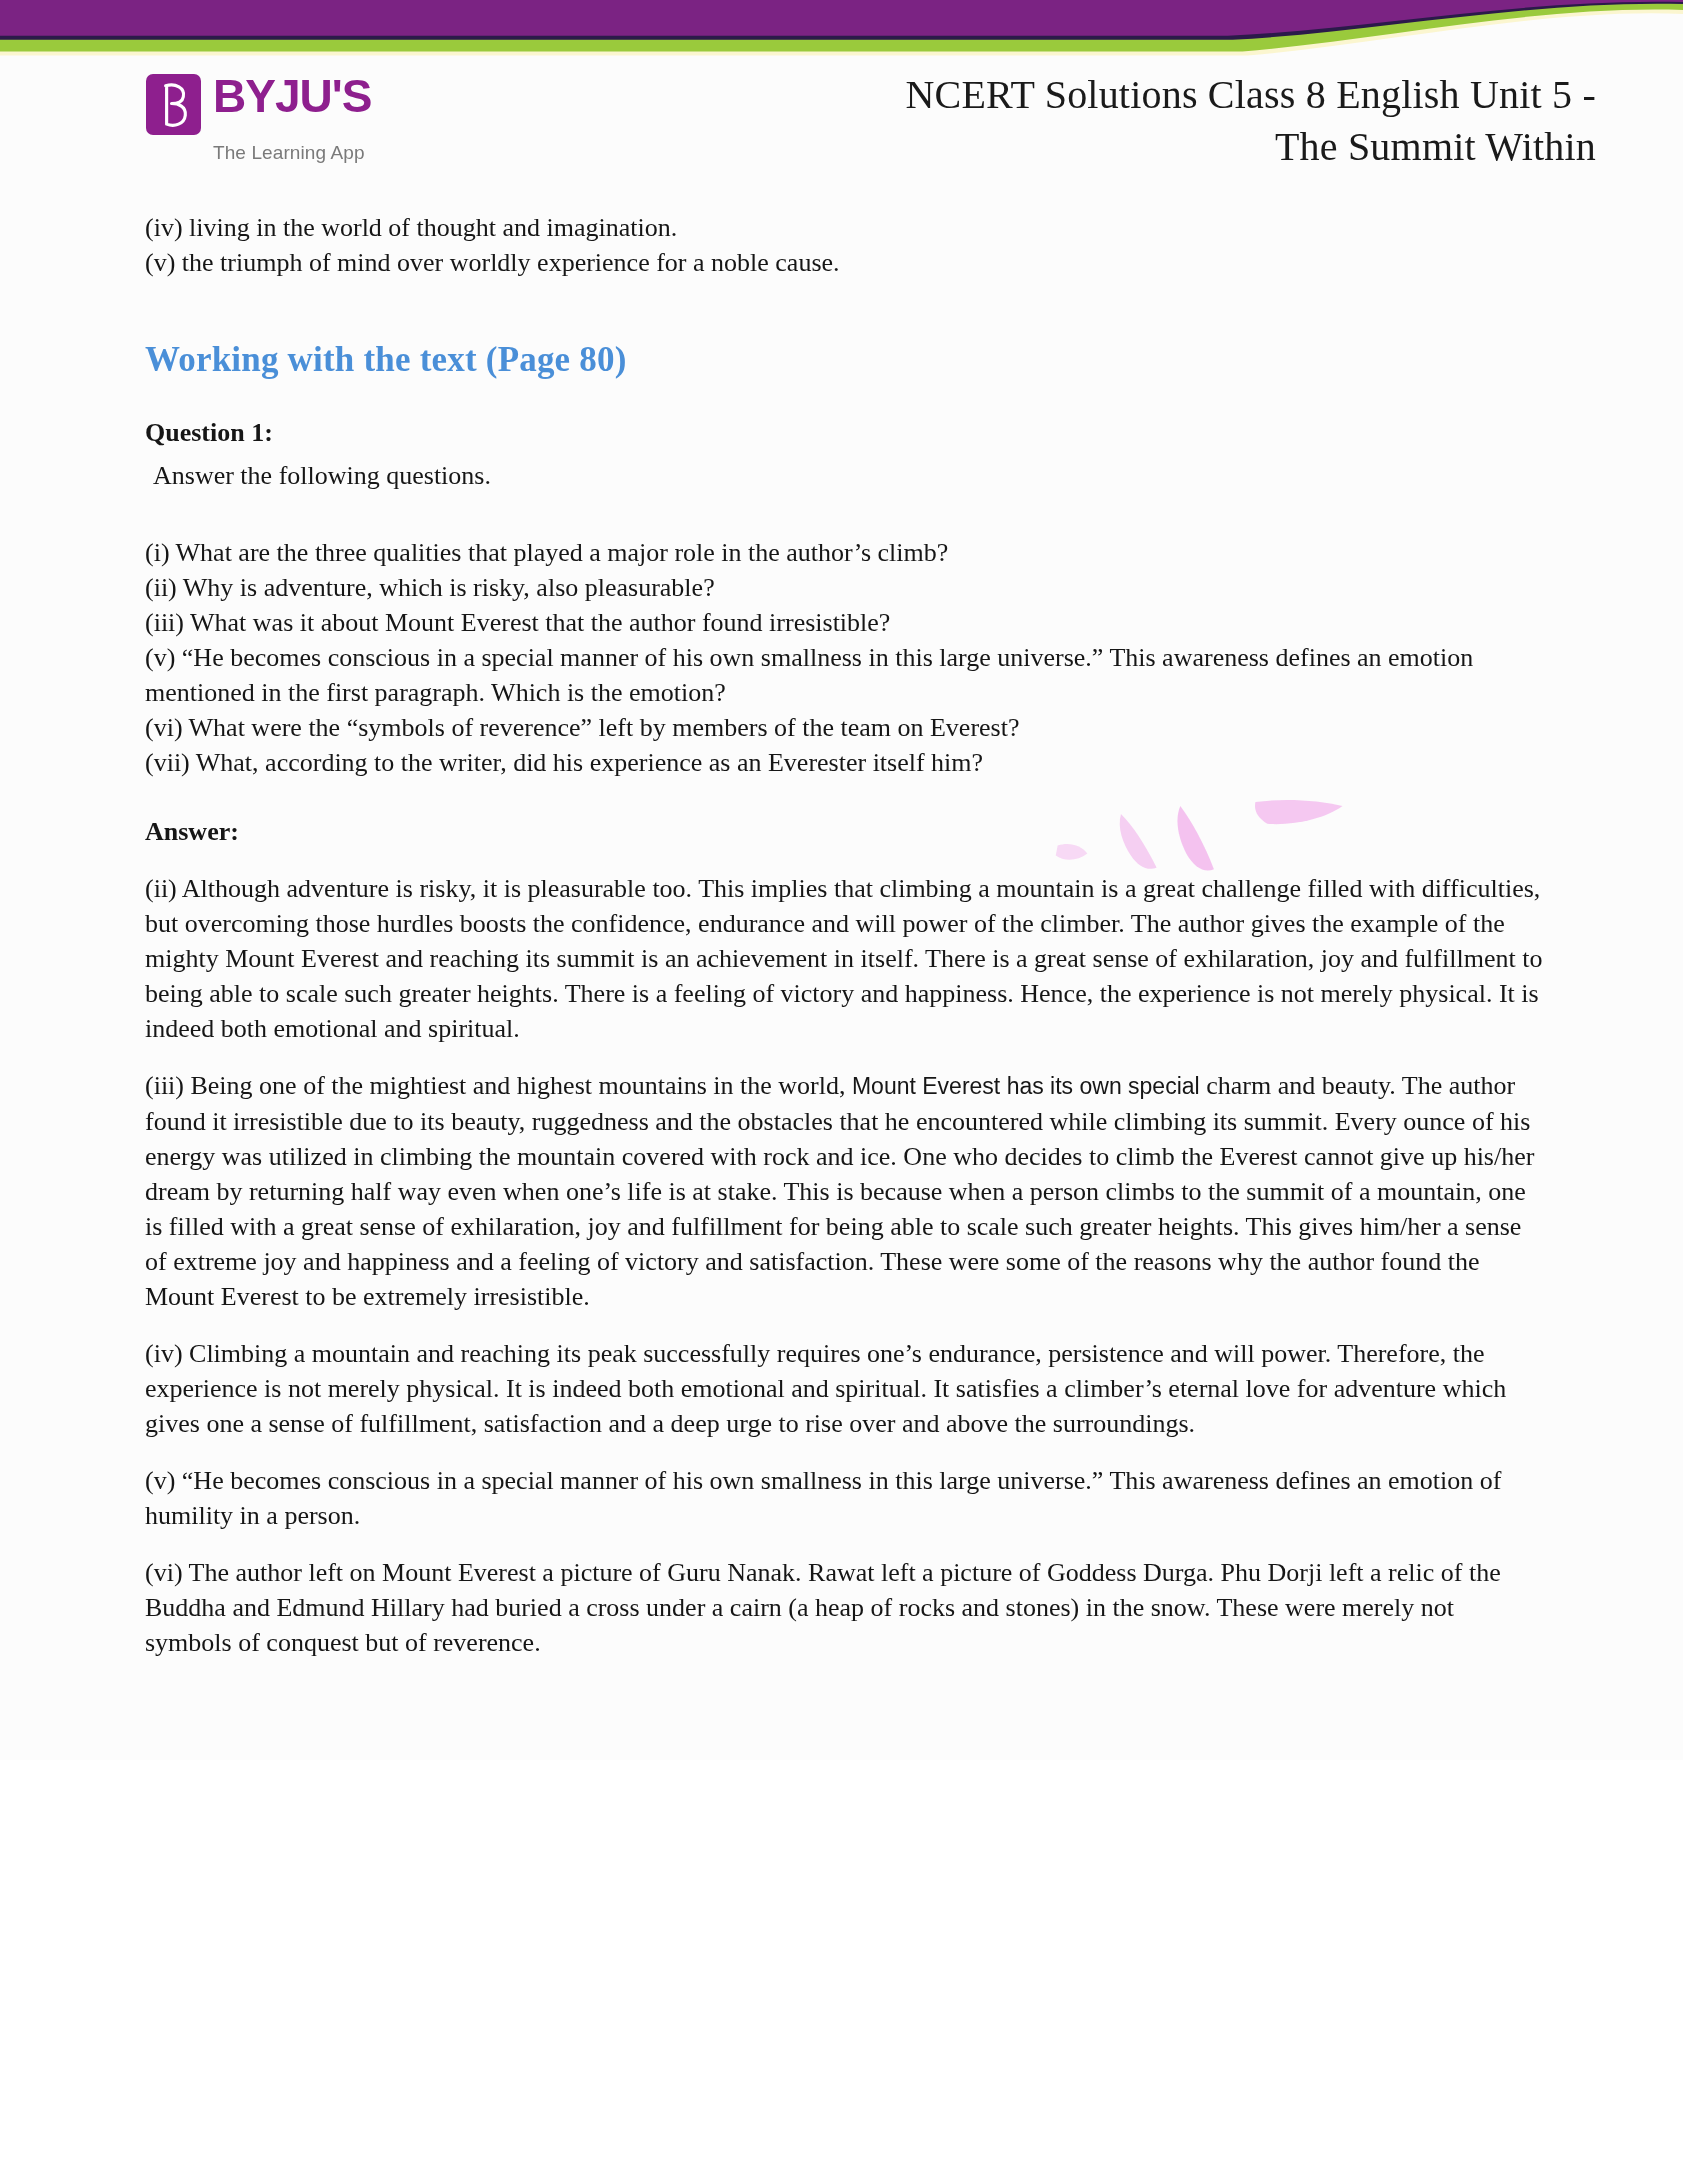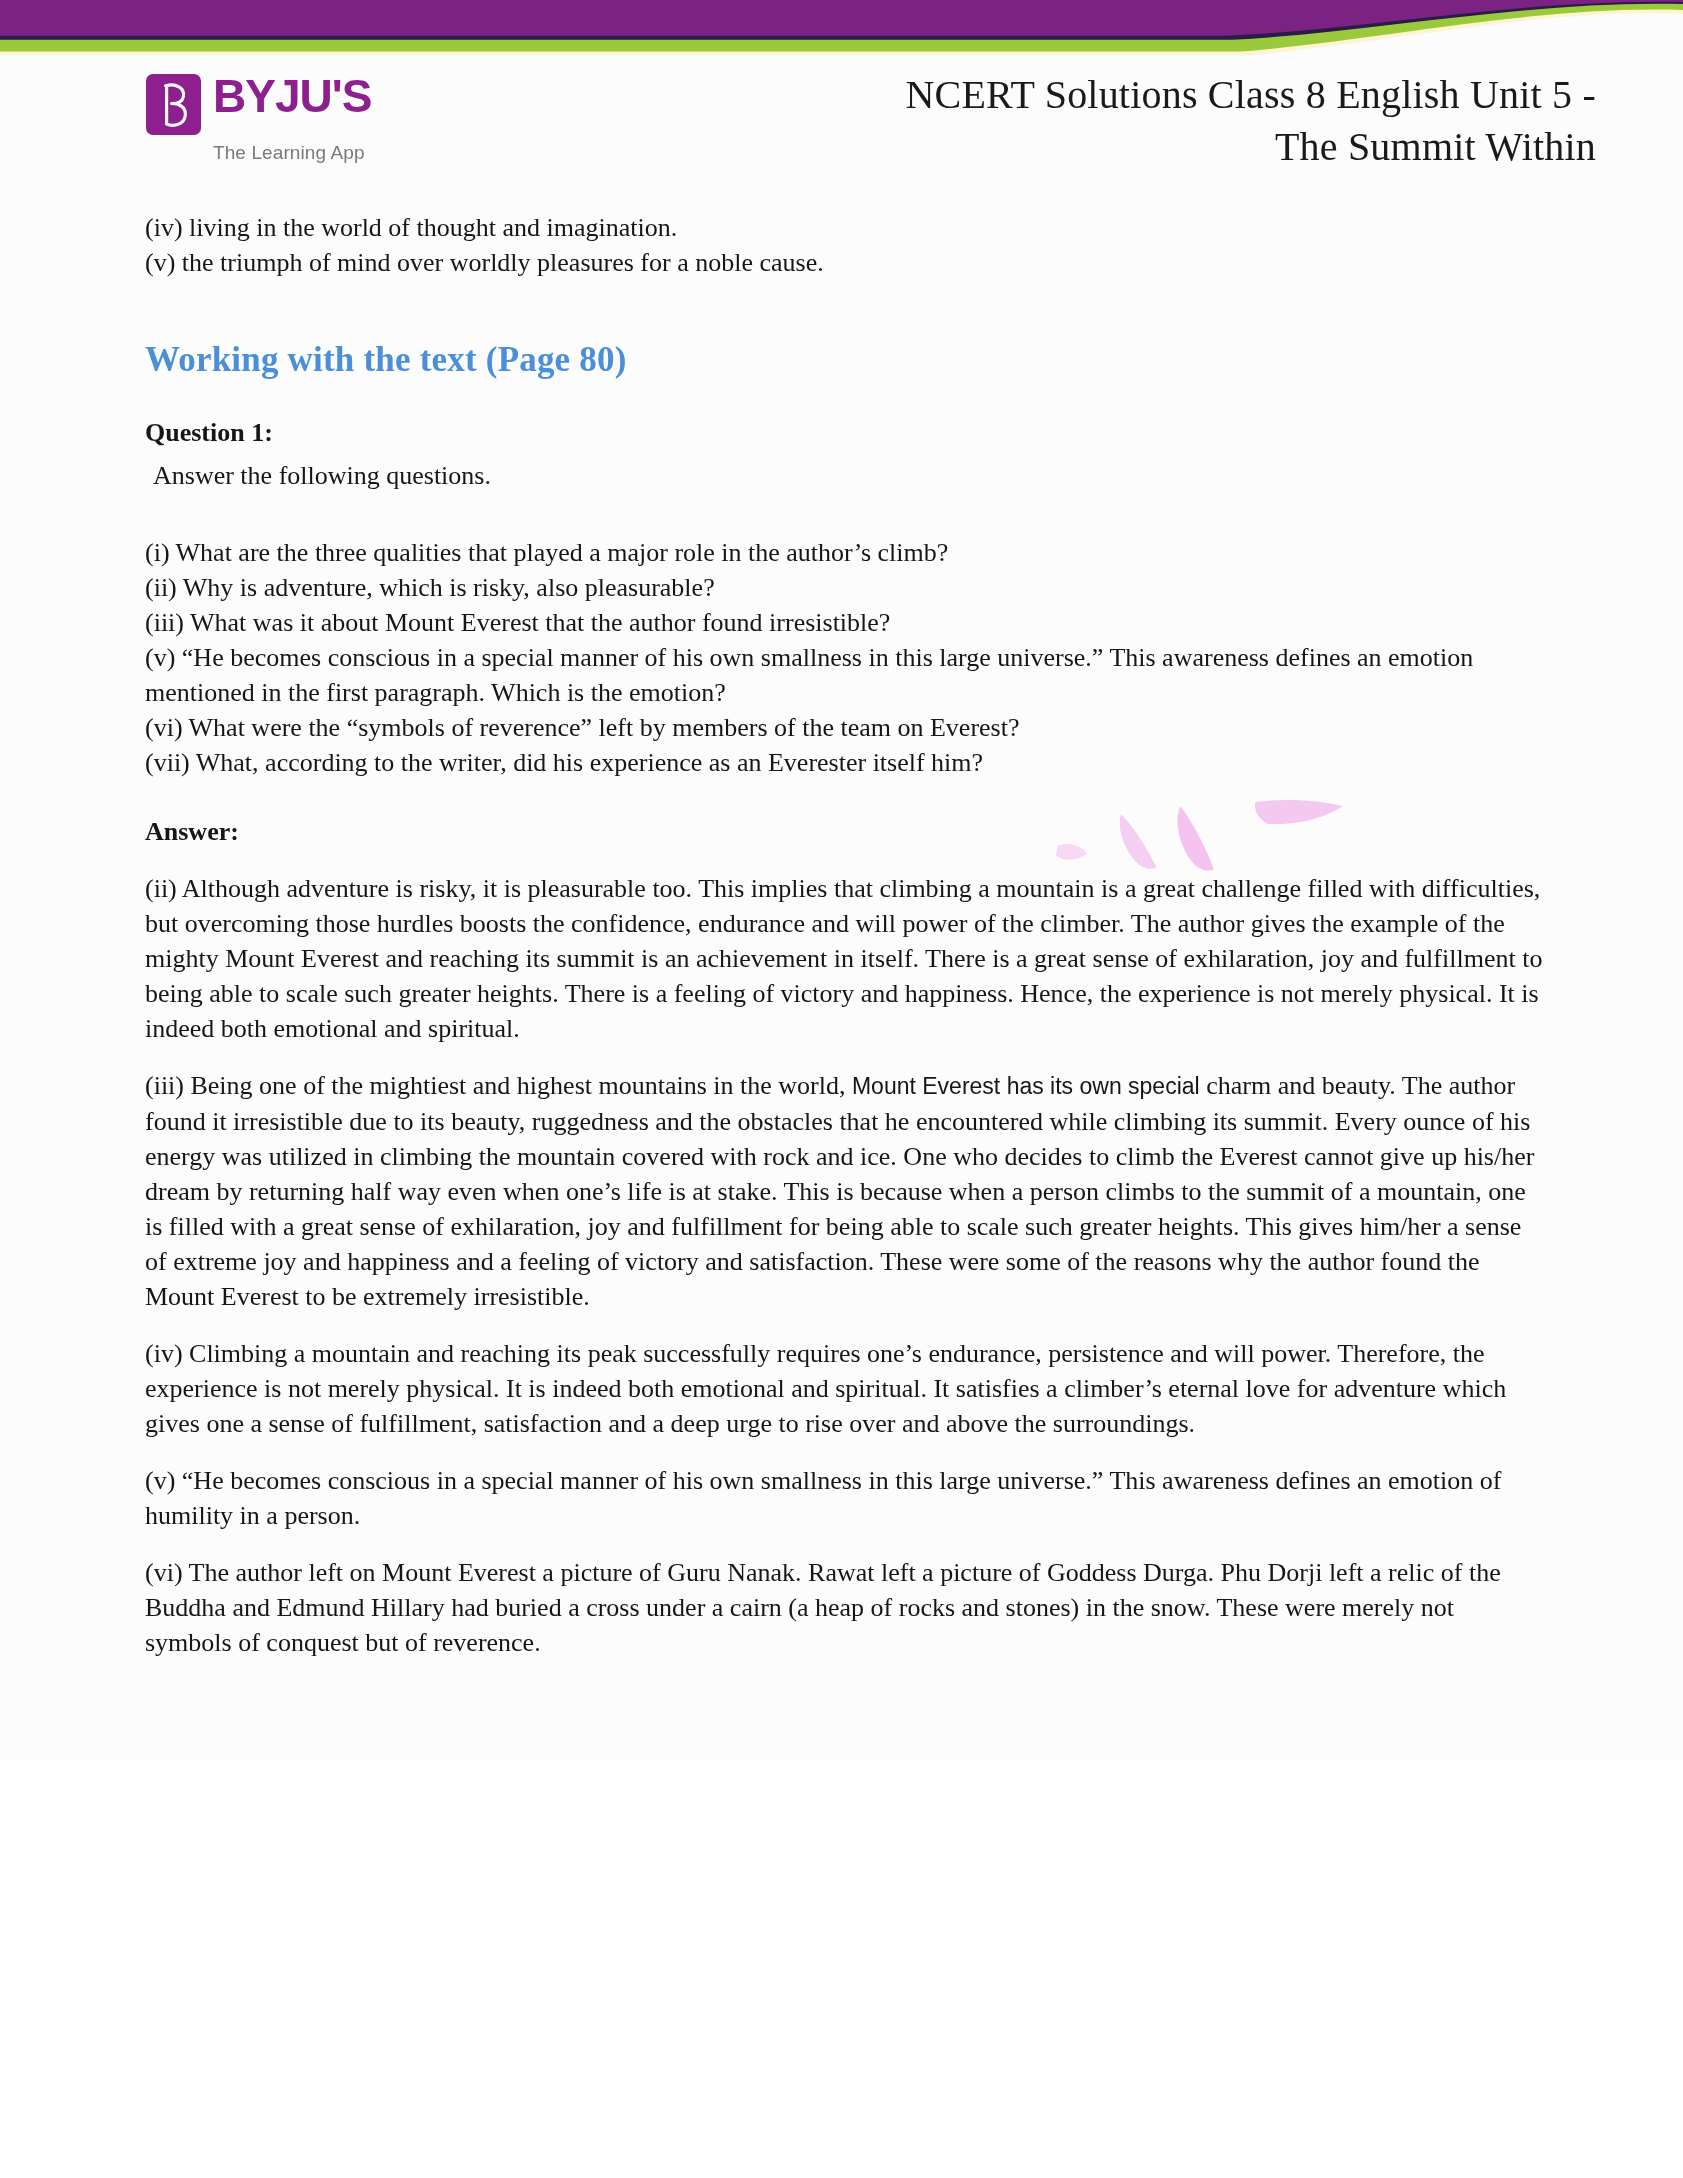--- a/index.html
+++ b/index.html
@@ -210,21 +210,21 @@
       <path d="M152 14 C164 30, 176 52, 186 78 C176 82, 166 76, 158 62 C150 46, 146 28, 152 14 Z" fill="#f0a8ea" opacity="0.8"></path>
       <path d="M28 54 C40 50, 52 54, 58 62 C48 70, 34 70, 26 64 Z" fill="#f3bdee" opacity="0.65"></path>
       <path d="M228 10 C256 6, 292 8, 316 14 C300 26, 268 34, 240 32 C230 26, 226 18, 228 10 Z" fill="#f1b0ec" opacity="0.8"></path>
     </svg>
   </div>
 
   <div class="content">
 
     <div class="lead-list">
       <p class="plain">(iv) living in the world of thought and imagination.</p>
-      <p class="plain">(v) the triumph of mind over worldly pleasures for a noble cause.</p>
+      <p class="plain">(v) the triumph of mind over worldly experience for a noble cause.</p>
     </div>
 
     <div class="sp-xl"></div>
 
     <p class="section-head">Working with the text (Page 80)</p>
 
     <div class="sp-m"></div>
 
     <p class="q-label">Question 1:</p>
     <p class="plain">Answer the following questions.</p>

